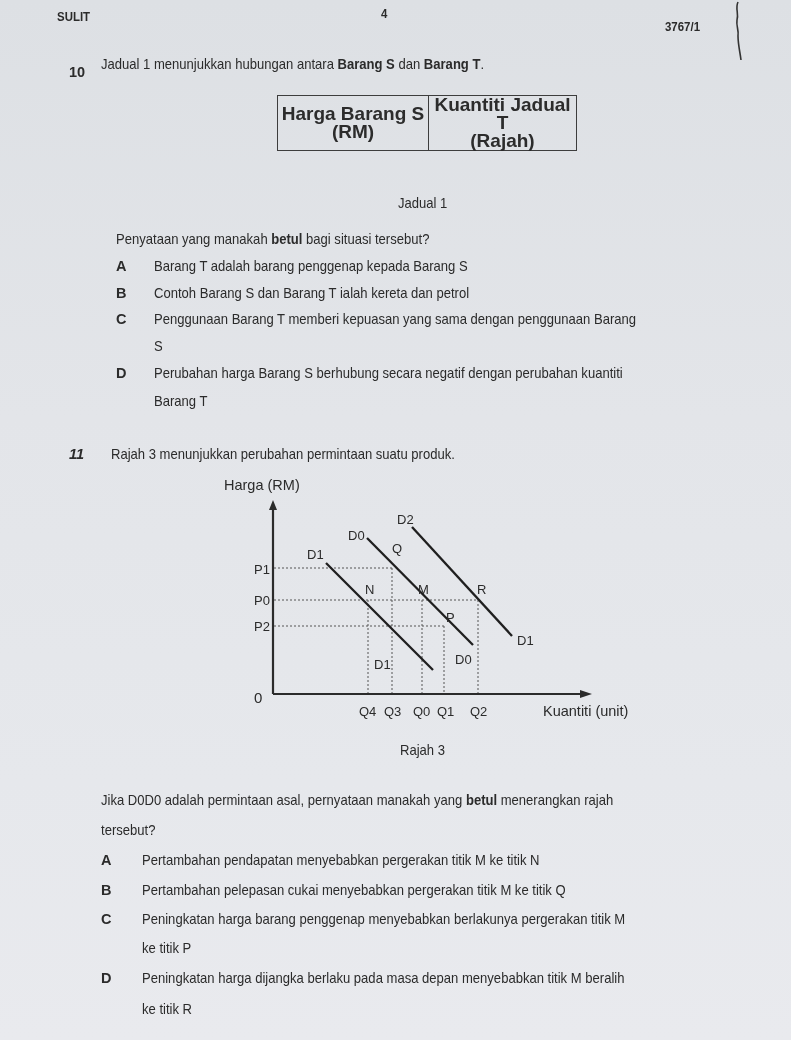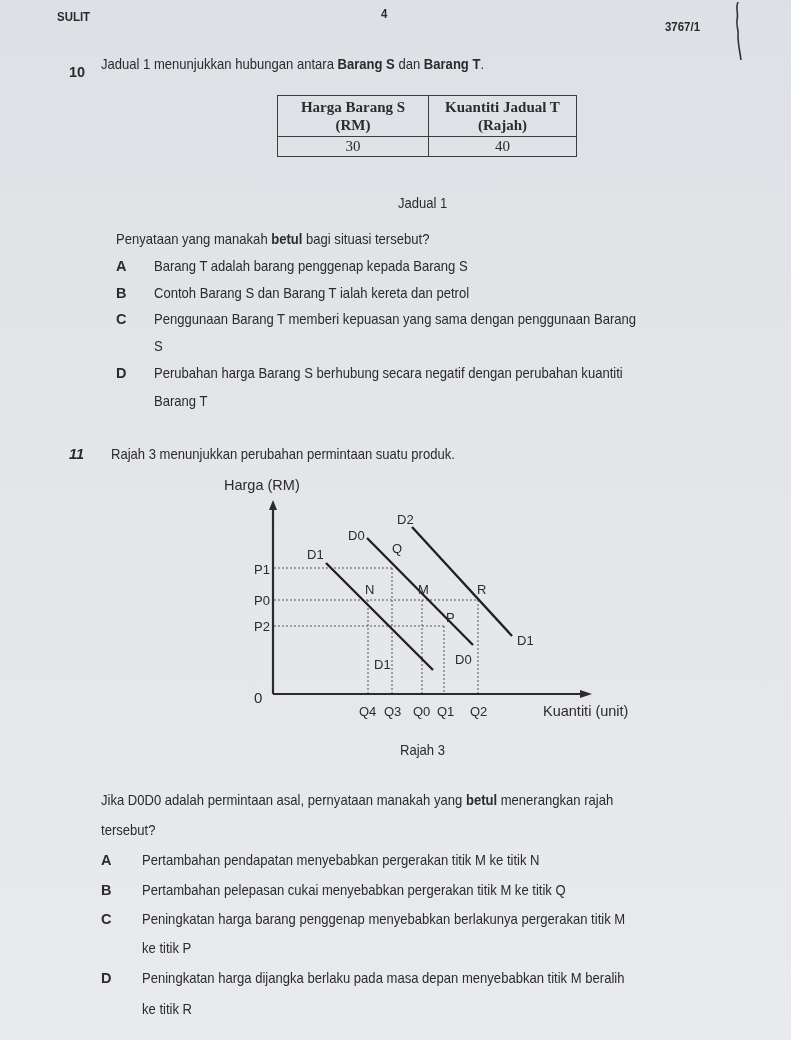--- a/index.html
+++ b/index.html
@@ -22,23 +22,22 @@
     .opt-letter { font-weight: bold; font-size: 14.5px; }
     b.bold { font-weight: bold; }
 
     
     table.jadual {
       position: absolute;
       left: 277px;
       top: 95px;
       width: 300px;
       border-collapse: collapse;
-      font-size: 15px;
+      font-size: 19px;
       color: #2c2c2c;
-      font-family: Liberation Serif, serif;
     }
     table.jadual th, table.jadual td {
       border: 1.5px solid #3d3d3d;
       text-align: center;
       padding: 0;
     }
     table.jadual th {
       font-weight: bold;
       height: 40px;
       line-height: 18px;
@@ -74,24 +73,20 @@
         <span>Harga Barang S</span><br>
         <span>(RM)</span>
       </th>
       <th>
         <span>Kuantiti Jadual T</span><br>
         <span>(Rajah)</span>
       </th>
     </tr>
   </thead>
   <tbody>
-    <tr>
-      <td class="c1">30</td>
-      <td>40</td>
-    </tr>
   </tbody>
 </table>
 
 <div class="abs txt" style="left:398px; top:195px;">Jadual 1</div>
 
 <div class="abs txt" style="left:116px; top:231px;">
   <span>Penyataan yang manakah </span><b class="bold">betul</b><span> bagi situasi tersebut?</span>
 </div>
 
 <div class="abs opt-letter" style="left:116px; top:258px;">A</div>

